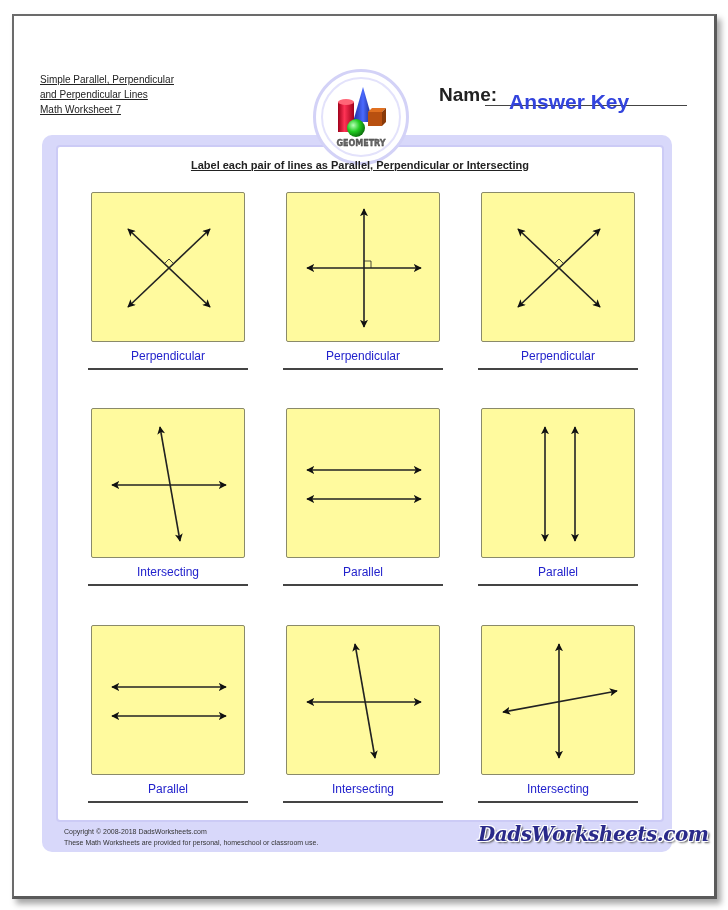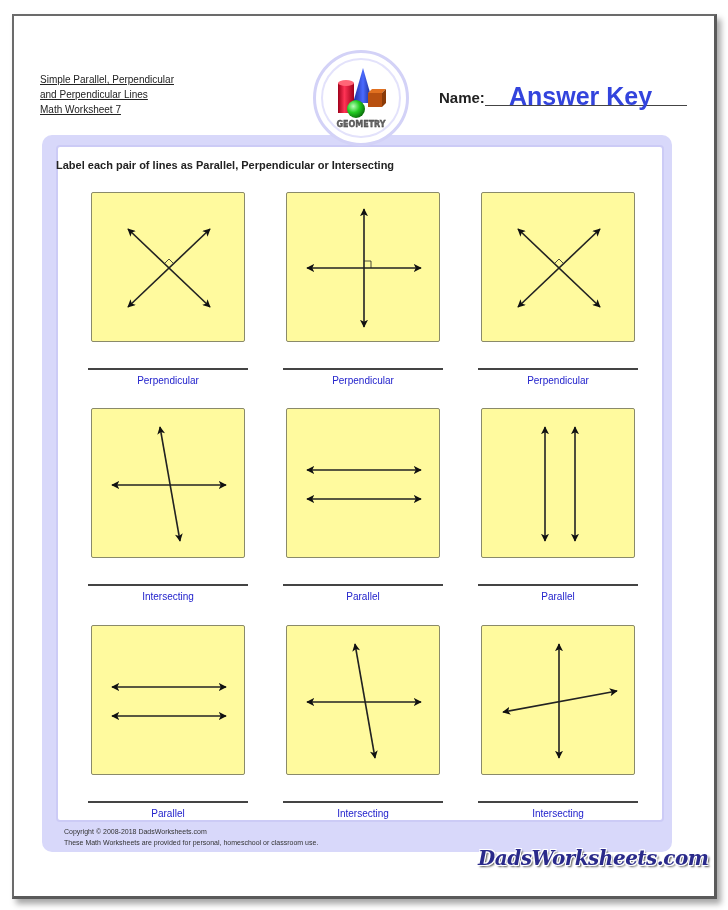--- a/index.html
+++ b/index.html
@@ -7,48 +7,48 @@
   .page {
     position: absolute; left: 12px; top: 14px; width: 700px; height: 880px;
     background: #ffffff;
     border-top: 2px solid #6b6b6b; border-left: 2px solid #6b6b6b;
     border-right: 3px solid #5a5a5a; border-bottom: 3px solid #5a5a5a;
     box-shadow: 4px 5px 6px rgba(0,0,0,0.35);
   }
   .title-block { position: absolute; left: 40px; top: 72px; font-size: 10px; line-height: 15px; color: #222; text-decoration: underline; }
   .title-block div { white-space: nowrap; }
   .name-block { position: absolute; left: 439px; top: 74px; width: 250px; height: 34px; }
-  .name-label { position: absolute; left: 0; bottom: 2px; font-size: 15px; font-weight: bold; color: #222; }
+  .name-label { position: absolute; left: 0; bottom: 2px; font-size: 19px; font-weight: bold; color: #222; }
   .name-line { position: absolute; left: 46px; right: 2px; bottom: 2px; height: 0; border-bottom: 1.5px solid #444; }
-  .name-value { position: absolute; left: 70px; top: 8px; font-size: 25px; font-weight: bold; color: #3344dd; white-space: nowrap; }
+  .name-value { position: absolute; left: 70px; top: 16px; font-size: 21px; font-weight: bold; color: #3344dd; white-space: nowrap; }
   .frame-outer {
     position: absolute; left: 42px; top: 135px; width: 630px; height: 717px;
     background: #d8d8fa; border-radius: 10px;
   }
   .frame-inner {
     position: absolute; left: 56px; top: 145px; width: 604px; height: 673px;
     background: #ffffff; border: 2px solid #cccbf6; border-radius: 4px;
   }
   .logo {
-    position: absolute; left: 313px; top: 50px; width: 96px; height: 96px; border-radius: 50%;
+    position: absolute; left: 313px; top: 69px; width: 96px; height: 96px; border-radius: 50%;
     background: #ffffff; border: 3px solid #d3d2f7; box-sizing: border-box;
   }
   .logo-ring { position: absolute; left: 5px; top: 5px; right: 5px; bottom: 5px; border-radius: 50%; border: 2px solid #e3e2fb; }
   .logo svg { position: absolute; left: 0; top: 0; }
-  .instructions { position: absolute; left: 56px; top: 159px; width: 608px; text-align: left; font-size: 11px; font-weight: bold; color: #222; }
+  .instructions { position: absolute; left: 56px; top: 159px; width: 608px; text-align: center; font-size: 11px; font-weight: bold; color: #222; text-decoration: underline; }
   .cell { position: absolute; width: 160px; height: 186px; }
   .box {
     position: absolute; left: 3px; top: 0; width: 154px; height: 150px;
     background: #fffa9e; border: 1px solid #8a8a6a; box-sizing: border-box; border-radius: 2px;
   }
   .box svg { position: absolute; left: 0; top: 0; }
-  .answer { position: absolute; left: 0; top: 157px; width: 160px; text-align: center; font-size: 10px; color: #2222cc; margin-top: 26px; }
+  .answer { position: absolute; left: 0; top: 157px; width: 160px; text-align: center; font-size: 12px; color: #2222cc; }
   .answer-line { position: absolute; left: 0; top: 176px; width: 160px; height: 0; border-bottom: 2px solid #444; }
   .copyright { position: absolute; left: 64px; top: 826px; font-size: 7px; line-height: 11px; color: #333; }
-  .brand { position: absolute; left: 478px; top: 822px; font-family: "DejaVu Serif", serif; font-style: italic; font-weight: bold; font-size: 20px; color: #2a2a8a; letter-spacing: -0.5px; text-shadow: 1px 1px 0 #ffffff, -1px -1px 0 #ffffff, 1px -1px 0 #fff, -1px 1px 0 #fff, 2px 2px 2px #555; margin-top: 24px; }
+  .brand { position: absolute; left: 478px; top: 822px; font-family: "DejaVu Serif", serif; font-style: italic; font-weight: bold; font-size: 20px; color: #2a2a8a; letter-spacing: -0.5px; text-shadow: 1px 1px 0 #ffffff, -1px -1px 0 #ffffff, 1px -1px 0 #fff, -1px 1px 0 #fff, 2px 2px 2px #555; }
 </style>
 </head>
 <body>
 
 <div class="page"></div>
 
 <div class="title-block">
   <div>Simple Parallel, Perpendicular</div>
   <div>and Perpendicular Lines</div>
   <div>Math Worksheet 7</div>

